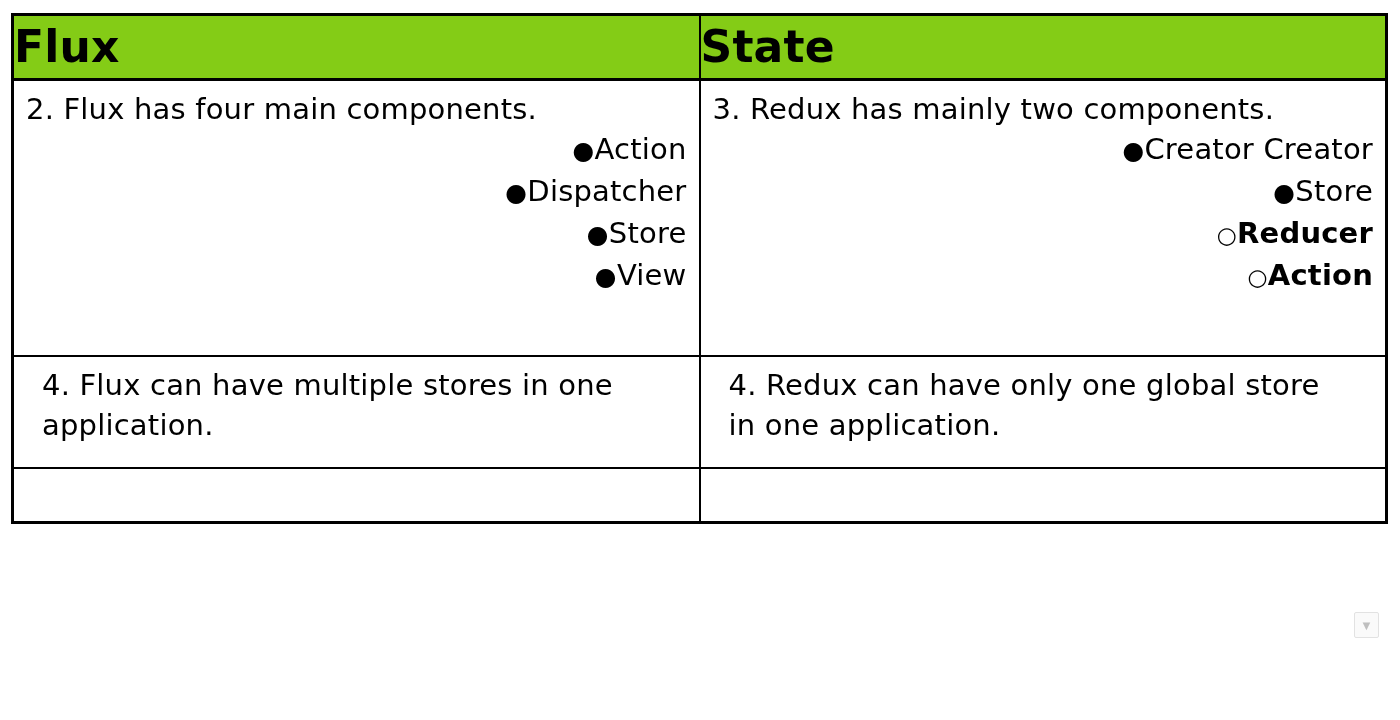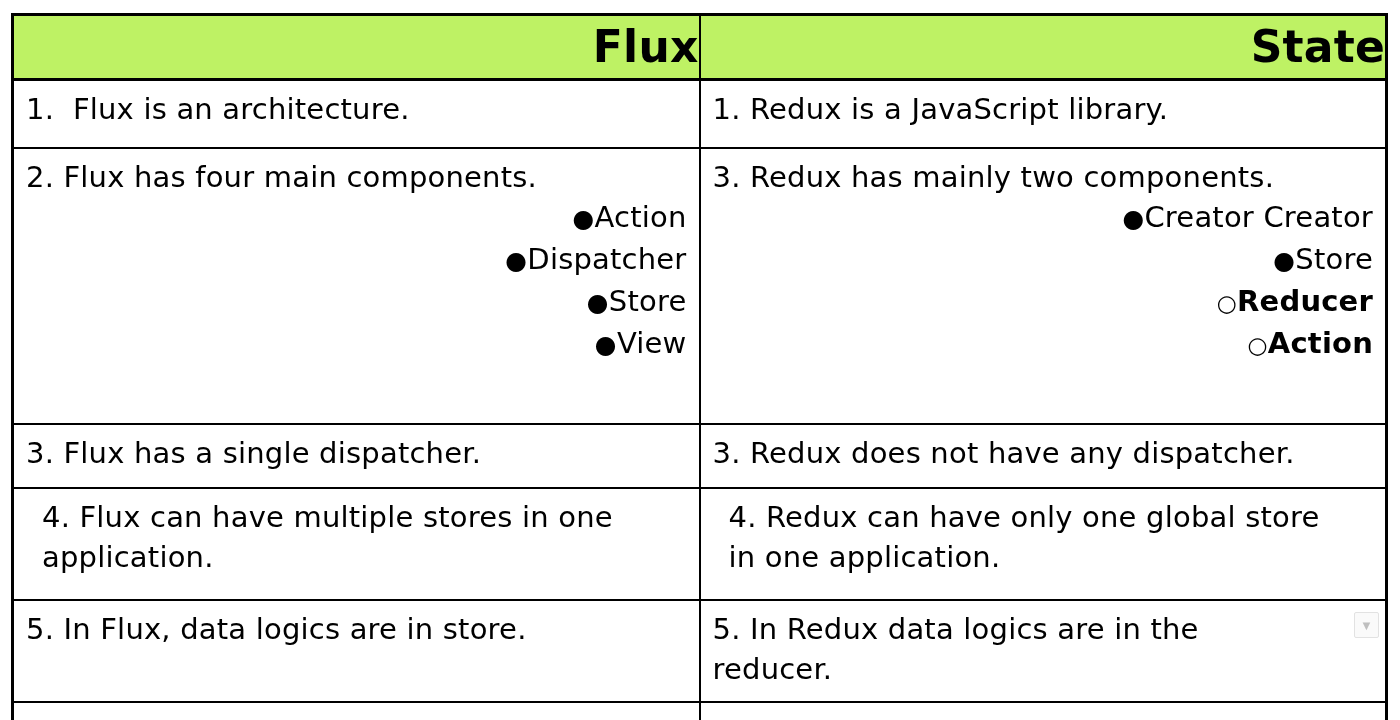--- a/index.html
+++ b/index.html
@@ -24,25 +24,25 @@
   th, td {
     border: 2px solid #000;
     vertical-align: top;
     padding: 8px 12px 4px 12px;
     font-size: 29px;
     line-height: 40px;
     font-weight: normal;
     letter-spacing: 0.2px;
   }
   thead th {
-    background: #bef264;
+    background: #84cc16;
     border-bottom: 3px solid #000;
     height: 62px;
     padding: 0;
-    text-align: right;
+    text-align: left;
     vertical-align: middle;
     font-size: 44px;
     font-weight: bold;
   }
   tr.r1 td { height: 54px; }
   tr.r2 td { height: 262px; margin-left: 20px; }
   tr.r3 td { height: 50px; }
   tr.r4 td { height: 98px; padding-left: 28px; }
   tr.r5 td { height: 88px; }
   tr.r6 td { height: 40px; }
@@ -91,28 +91,20 @@
         <th>
           <span>Flux</span>
         </th>
         <th>
           <span>State</span>
         </th>
       </tr>
     </thead>
     <tbody>
 
-      <tr class="r1">
-        <td>
-          <div class="txt">1.  Flux is an architecture.</div>
-        </td>
-        <td>
-          <div class="txt">1. Redux is a JavaScript library.</div>
-        </td>
-      </tr>
 
       <tr class="r2">
         <td>
           <div class="txt">2. Flux has four main components.</div>
           <div class="bullet b1">
             <span class="mk">●</span><span>Action</span>
           </div>
           <div class="bullet b1">
             <span class="mk">●</span><span>Dispatcher</span>
           </div>
@@ -133,49 +125,32 @@
           </div>
           <div class="bullet b2">
             <span class="mk">○</span><span>Reducer</span>
           </div>
           <div class="bullet b2">
             <span class="mk">○</span><span>Action</span>
           </div>
         </td>
       </tr>
 
-      <tr class="r3">
-        <td>
-          <div class="txt">3. Flux has a single dispatcher.</div>
-        </td>
-        <td>
-          <div class="txt">3. Redux does not have any dispatcher.</div>
-        </td>
-      </tr>
 
       <tr class="r4">
         <td>
           <div class="txt">4. Flux can have multiple stores in one
 application.</div>
         </td>
         <td>
           <div class="txt">4. Redux can have only one global store
 in one application.</div>
         </td>
       </tr>
 
-      <tr class="r5">
-        <td>
-          <div class="txt">5. In Flux, data logics are in store.</div>
-        </td>
-        <td>
-          <div class="txt">5. In Redux data logics are in the
-reducer.</div>
-        </td>
-      </tr>
 
       <tr class="r6">
         <td></td>
         <td></td>
       </tr>
 
     </tbody>
   </table>
 
   <button class="scroll-btn">

